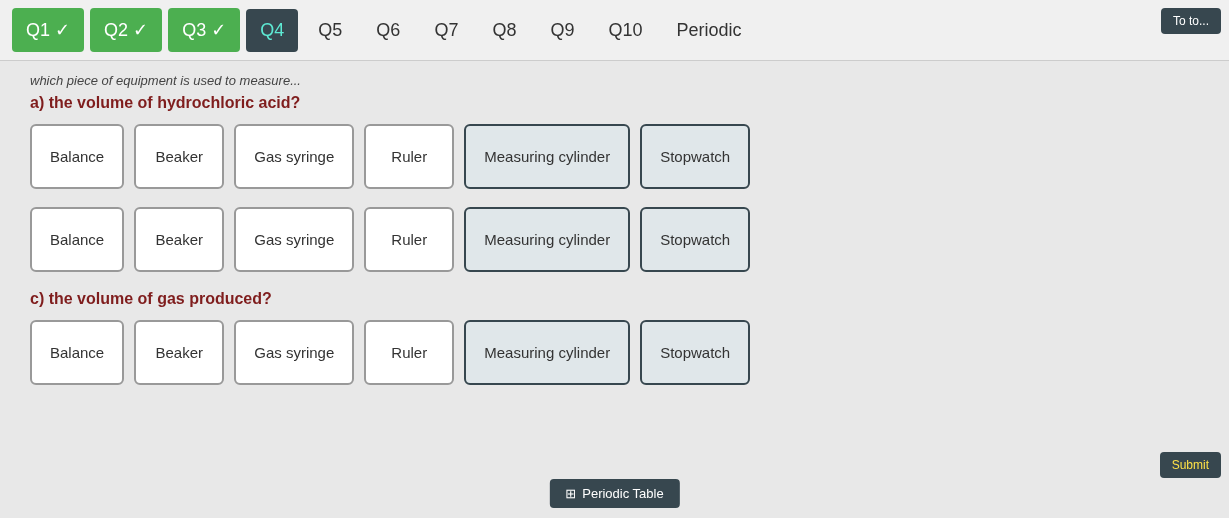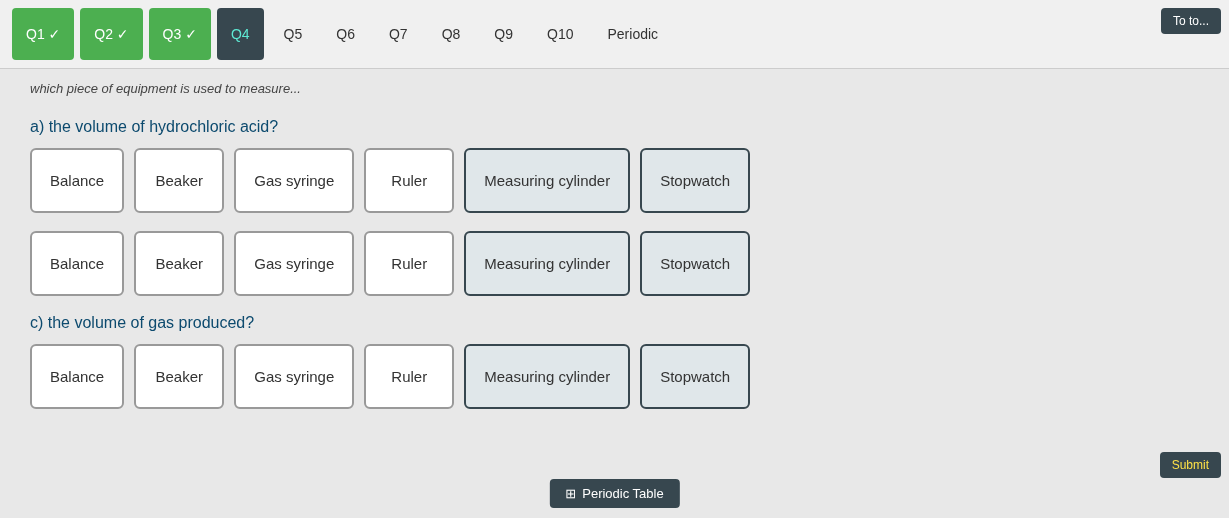--- a/index.html
+++ b/index.html
@@ -21,23 +21,23 @@
     .nav-bar {
       display: flex;
       align-items: center;
       padding: 8px 12px;
       background: #f0f0f0;
       border-bottom: 1px solid #ccc;
       gap: 6px;
     }
 
     .nav-item {
-      padding: 18px 14px;
-      border-radius: 4px;
-      font-size: 14px;
+      padding: 11px 14px;
+      border-radius: 4px;
+      font-size: 18px;
       cursor: pointer;
       background: transparent;
       border: none;
       color: #333;
       font-weight: 500;
     }
 
     .nav-item.active {
       background: #37474f;
       color: #5eead4;
@@ -53,22 +53,22 @@
       padding: 12px 30px;
       background: #e8e8e8;
     }
 
     .question-section {
       margin-bottom: 18px;
     }
 
     .question-label {
       font-size: 16px;
-      font-weight: 400;
-      color: #0c4a6e;
+      font-weight: 700;
+      color: #7f1d1d;
       margin-bottom: 12px;
     }
 
     .options-row {
       display: flex;
       gap: 10px;
       flex-wrap: wrap;
     }
 
     .option-btn {
@@ -136,21 +136,21 @@
       font-size: 13px;
       cursor: pointer;
       display: flex;
       align-items: center;
       gap: 6px;
     }
 
     .top-instruction {
       font-size: 13px;
       color: #444;
-      margin-bottom: 22px;
+      margin-bottom: 6px;
       font-style: italic;
     }
   </style>
 </head>
 <body>
 
 <div class="nav-bar">
   <button class="nav-item correct">Q1 ✓</button>
   <button class="nav-item correct">Q2 ✓</button>
   <button class="nav-item correct">Q3 ✓</button>

